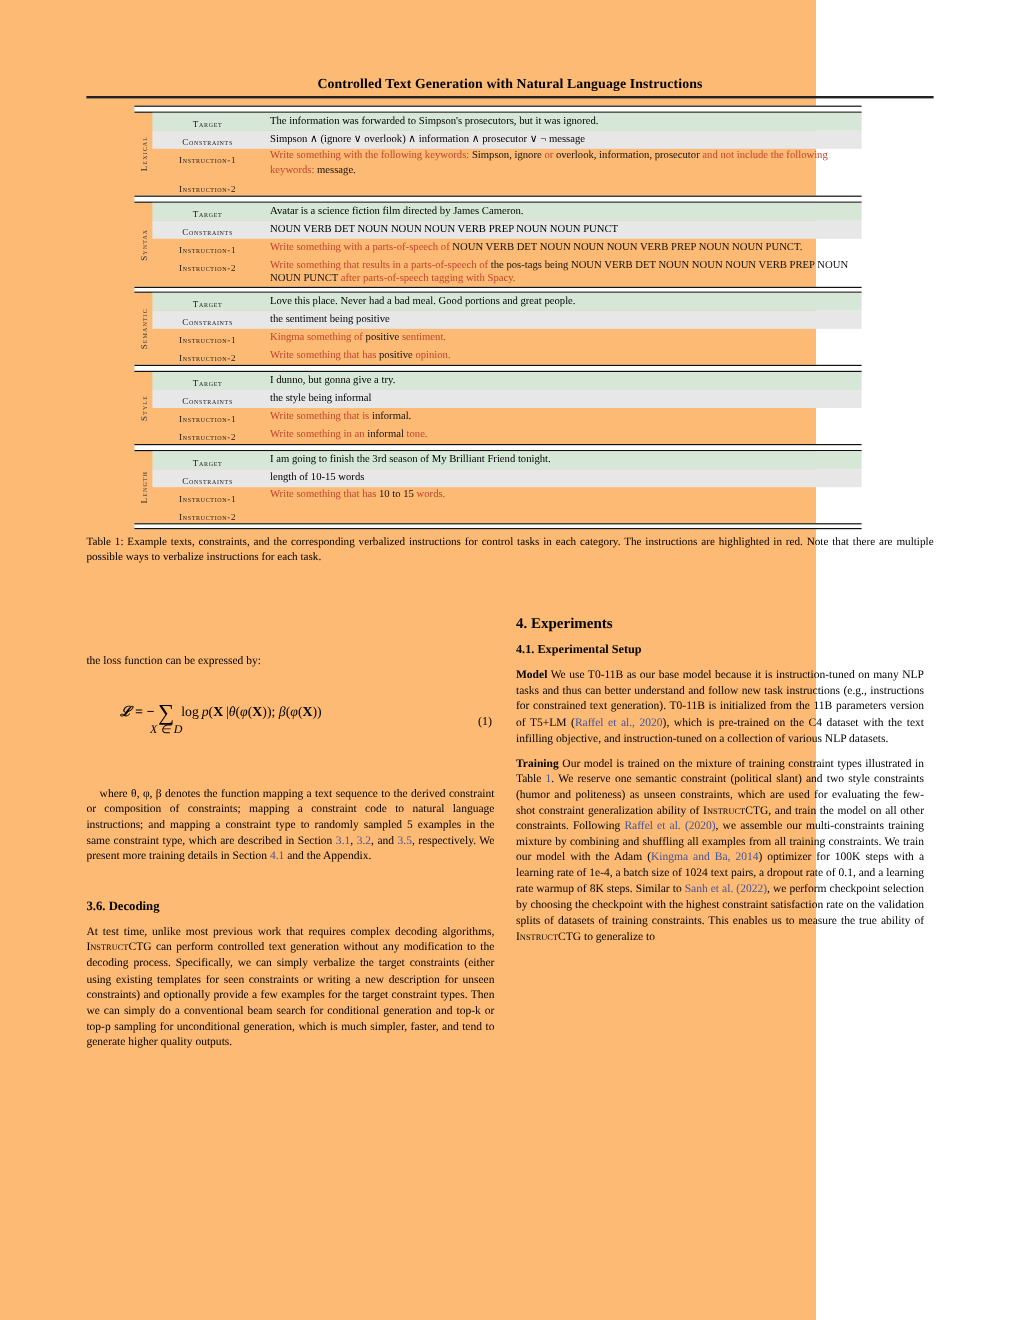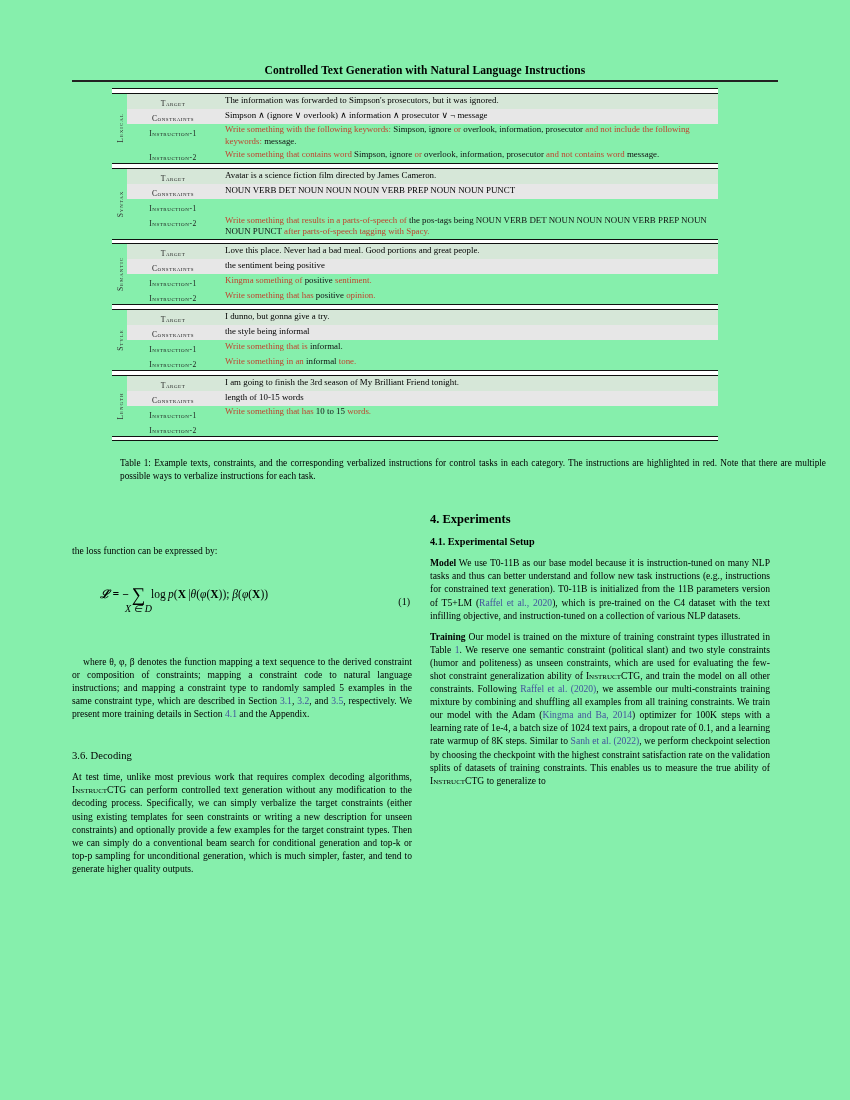--- a/index.html
+++ b/index.html
@@ -11,23 +11,23 @@
     width: 850px;
     height: 1100px;
     font-family: "Liberation Serif", serif;
     color: #000000;
     position: relative;
     overflow: hidden;
   }
   .page {
     position: absolute;
     left: 0; top: 0;
-    width: 850px;
+    width: 680px;
     height: 1100px;
-    background: #86efac;
+    background: #fdba74;
   }
   
   .runhead {
     position: absolute;
     left: 72px;
     top: 64px;
     width: 706px;
     text-align: center;
     font-size: 11.5px;
     font-weight: bold;
@@ -107,26 +107,25 @@
     color: #000;
   }
   .trow.target .rtext,
   .trow.constraints .rtext { padding-top: 1.1px; padding-bottom: 1.1px; }
   .ins { color: #c0442f; }
   .blk { color: #111; }
   
   .caption {
     position: absolute;
     left: 72px;
-    top: 457px;
+    top: 446px;
     width: 706px;
     font-size: 9.3px;
     line-height: 1.42;
     text-align: justify;
-    margin-left: 48px;
   }
   
   .col {
     position: absolute;
     top: 512px;
     width: 340px;
     font-size: 9.6px;
     line-height: 1.365;
     text-align: justify;
   }
@@ -179,21 +178,21 @@
     line-height: 1.2;
   }
   h3.subsec {
     font-size: 10.2px;
     font-weight: bold;
     margin: 0 0 8px 0;
     line-height: 1.2;
   }
   h3.numsec {
     font-size: 10.6px;
-    font-weight: normal;
+    font-weight: bold;
     margin: 14px 0 8px 0;
     line-height: 1.2;
   }
   .runin { font-weight: bold; }
   .cite { color: #43539c; }
   .sc { font-variant: small-caps; }
   .spacer-small { height: 7px; }
 </style>
 </head>
 <body>
@@ -218,40 +217,40 @@
             <div class="trow constraints">
               <div class="rlabel">Constraints</div>
               <div class="rtext">Simpson ∧ (ignore ∨ overlook) ∧ information ∧ prosecutor ∨ ¬ message</div>
             </div>
             <div class="trow">
               <div class="rlabel">Instruction-1</div>
               <div class="rtext"><span class="ins">Write something with the following keywords:</span><span class="blk"> Simpson, ignore </span><span class="ins">or</span><span class="blk"> overlook, information, prosecutor </span><span class="ins">and not include the following keywords:</span><span class="blk"> message.</span></div>
             </div>
             <div class="trow">
               <div class="rlabel">Instruction-2</div>
-              <div class="rtext"><span class="ins">Write something that contains word</span><span class="blk"> Simpson, ignore </span><span class="ins">or</span><span class="blk"> overlook, information, prosecutor </span><span class="ins">and not contains word</span><span class="blk"> message.</span></div>
             </div>
           </div>
         </div>
         <div class="rule-double"></div>
         <div class="cat-block">
           <div class="cat-label">
             <span>Syntax</span>
           </div>
           <div class="cat-rows">
             <div class="trow target">
               <div class="rlabel">Target</div>
               <div class="rtext">Avatar is a science fiction film directed by James Cameron.</div>
             </div>
             <div class="trow constraints">
               <div class="rlabel">Constraints</div>
               <div class="rtext">NOUN VERB DET NOUN NOUN NOUN VERB PREP NOUN NOUN PUNCT</div>
             </div>
             <div class="trow">
               <div class="rlabel">Instruction-1</div>
+              <div class="rtext"><span class="ins">Write something with a parts-of-speech of</span><span class="blk"> NOUN VERB DET NOUN NOUN NOUN VERB PREP NOUN NOUN PUNCT.</span></div>
             </div>
             <div class="trow">
               <div class="rlabel">Instruction-2</div>
               <div class="rtext"><span class="ins">Write something that results in a parts-of-speech of</span><span class="blk"> the pos-tags being NOUN VERB DET NOUN NOUN NOUN VERB PREP NOUN NOUN PUNCT </span><span class="ins">after parts-of-speech tagging with Spacy.</span></div>
             </div>
           </div>
         </div>
         <div class="rule-double"></div>
         <div class="cat-block">
           <div class="cat-label">

